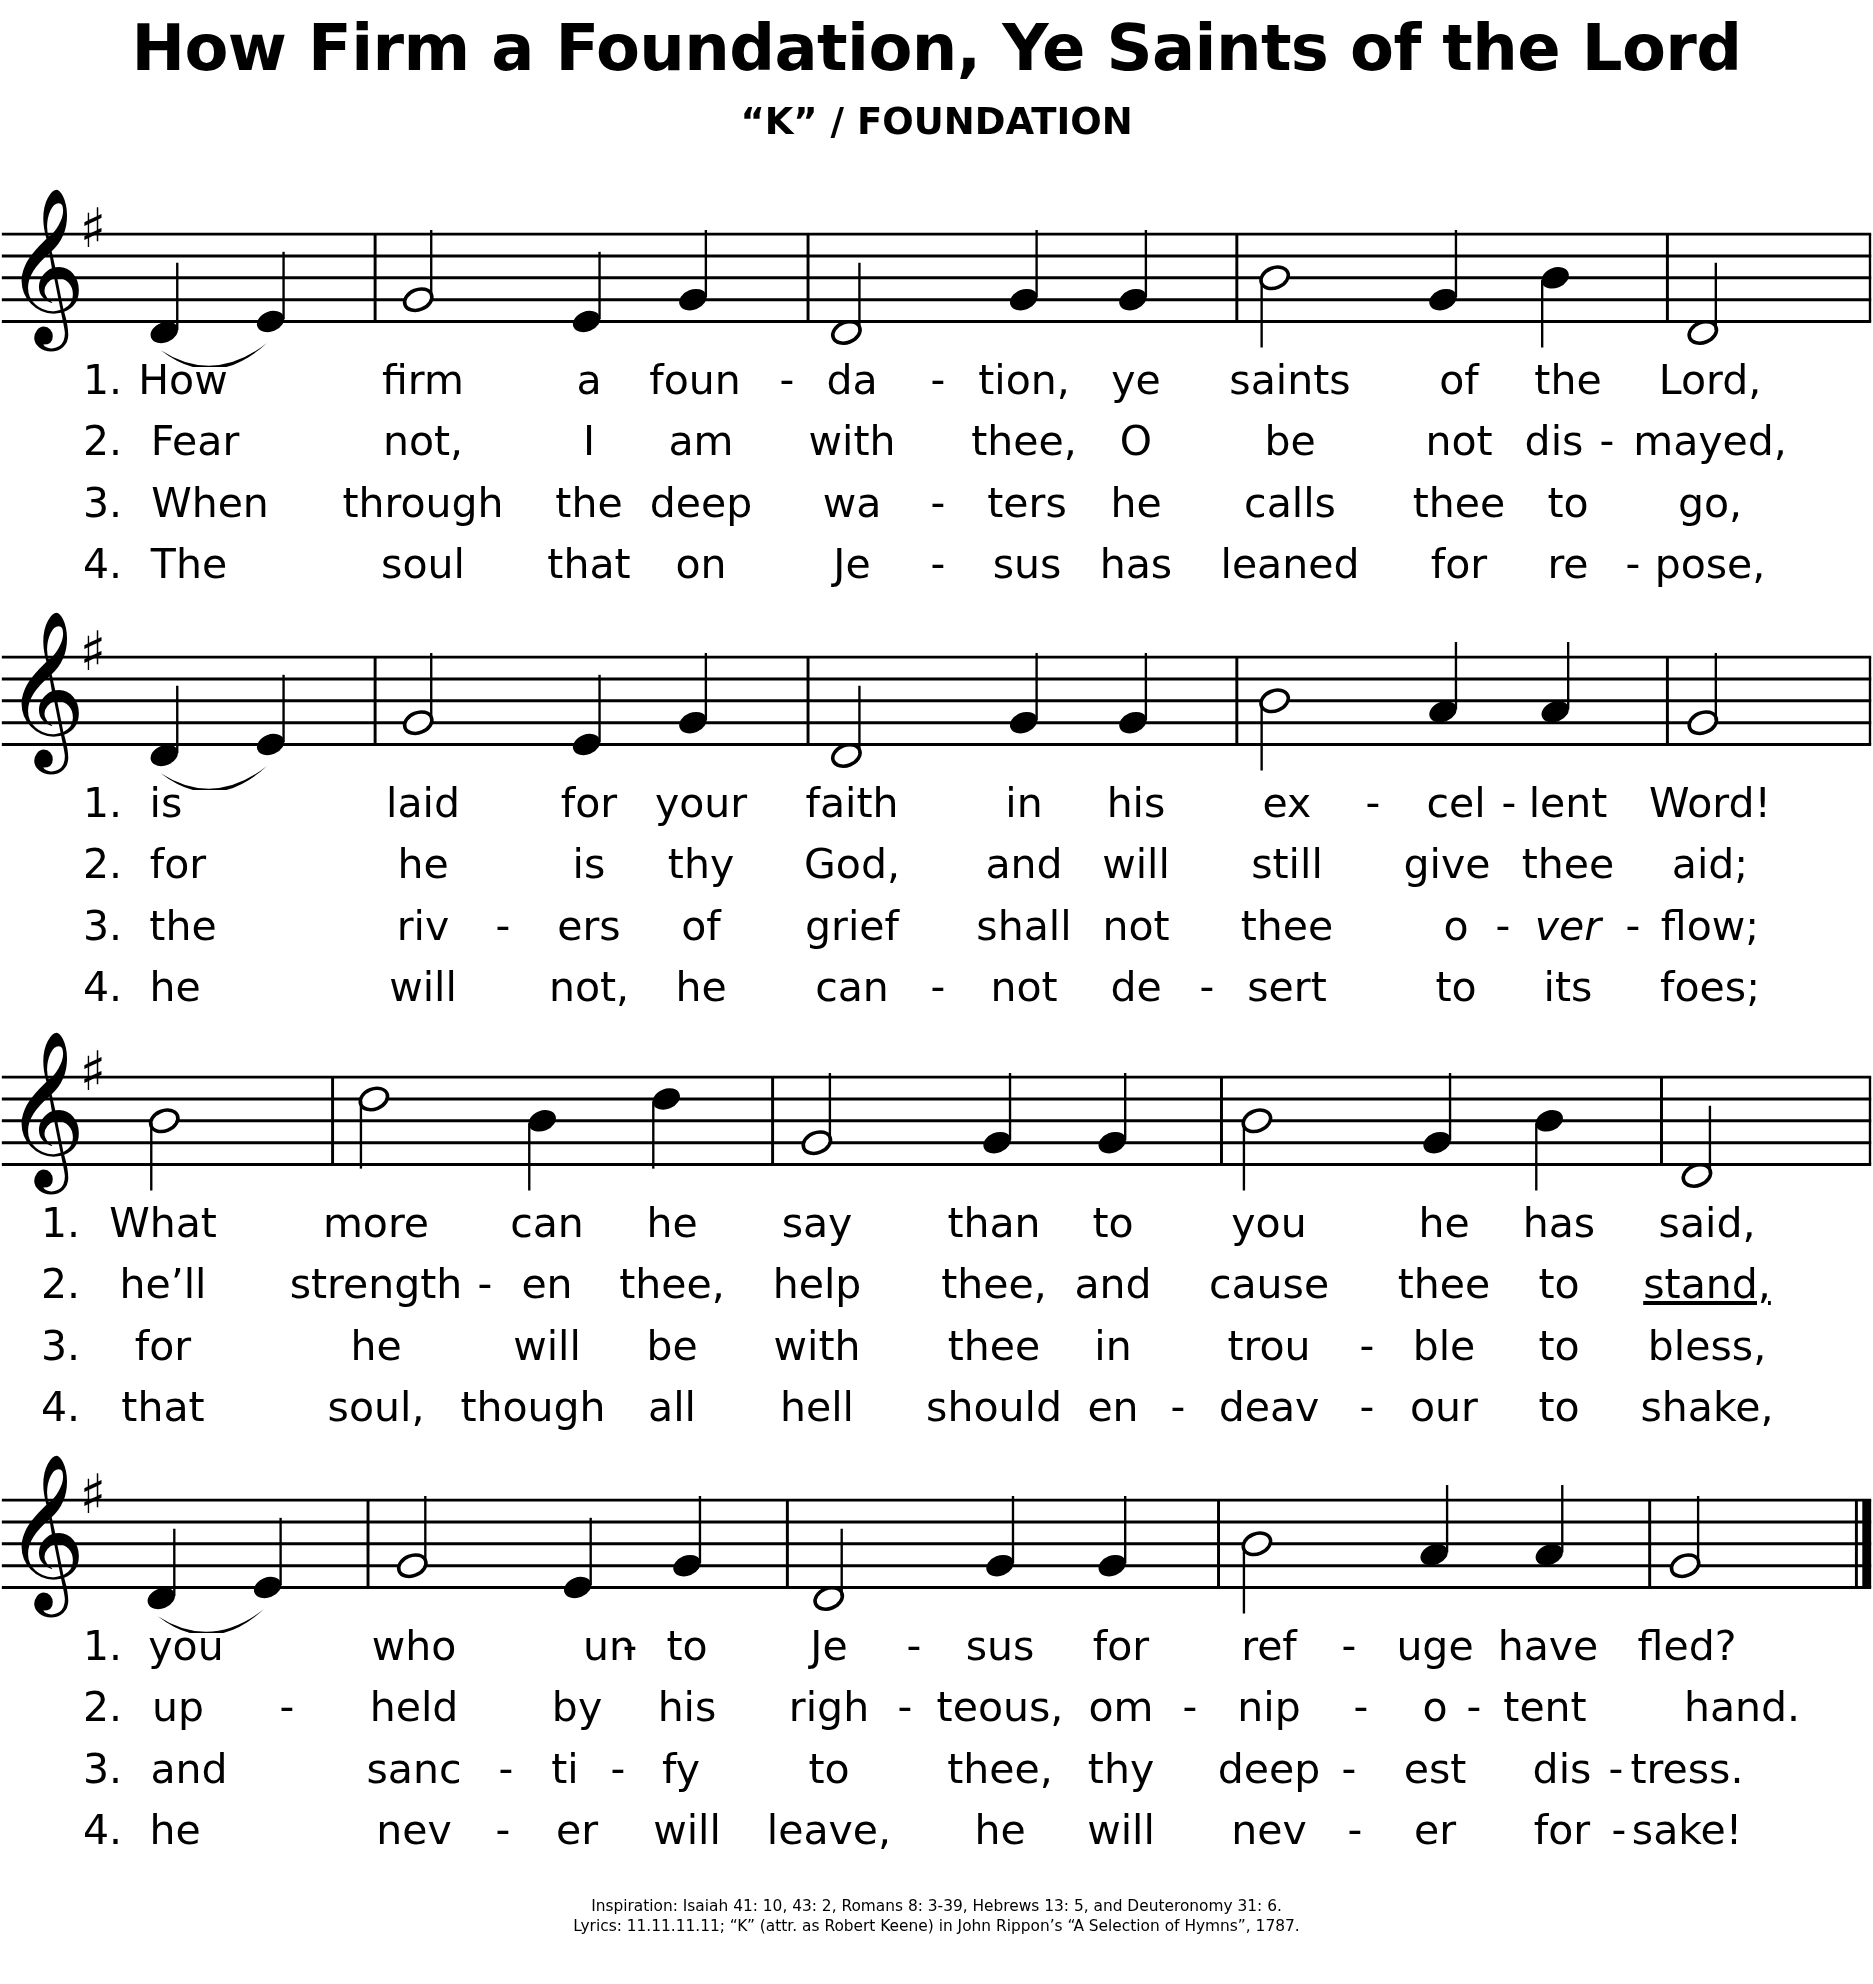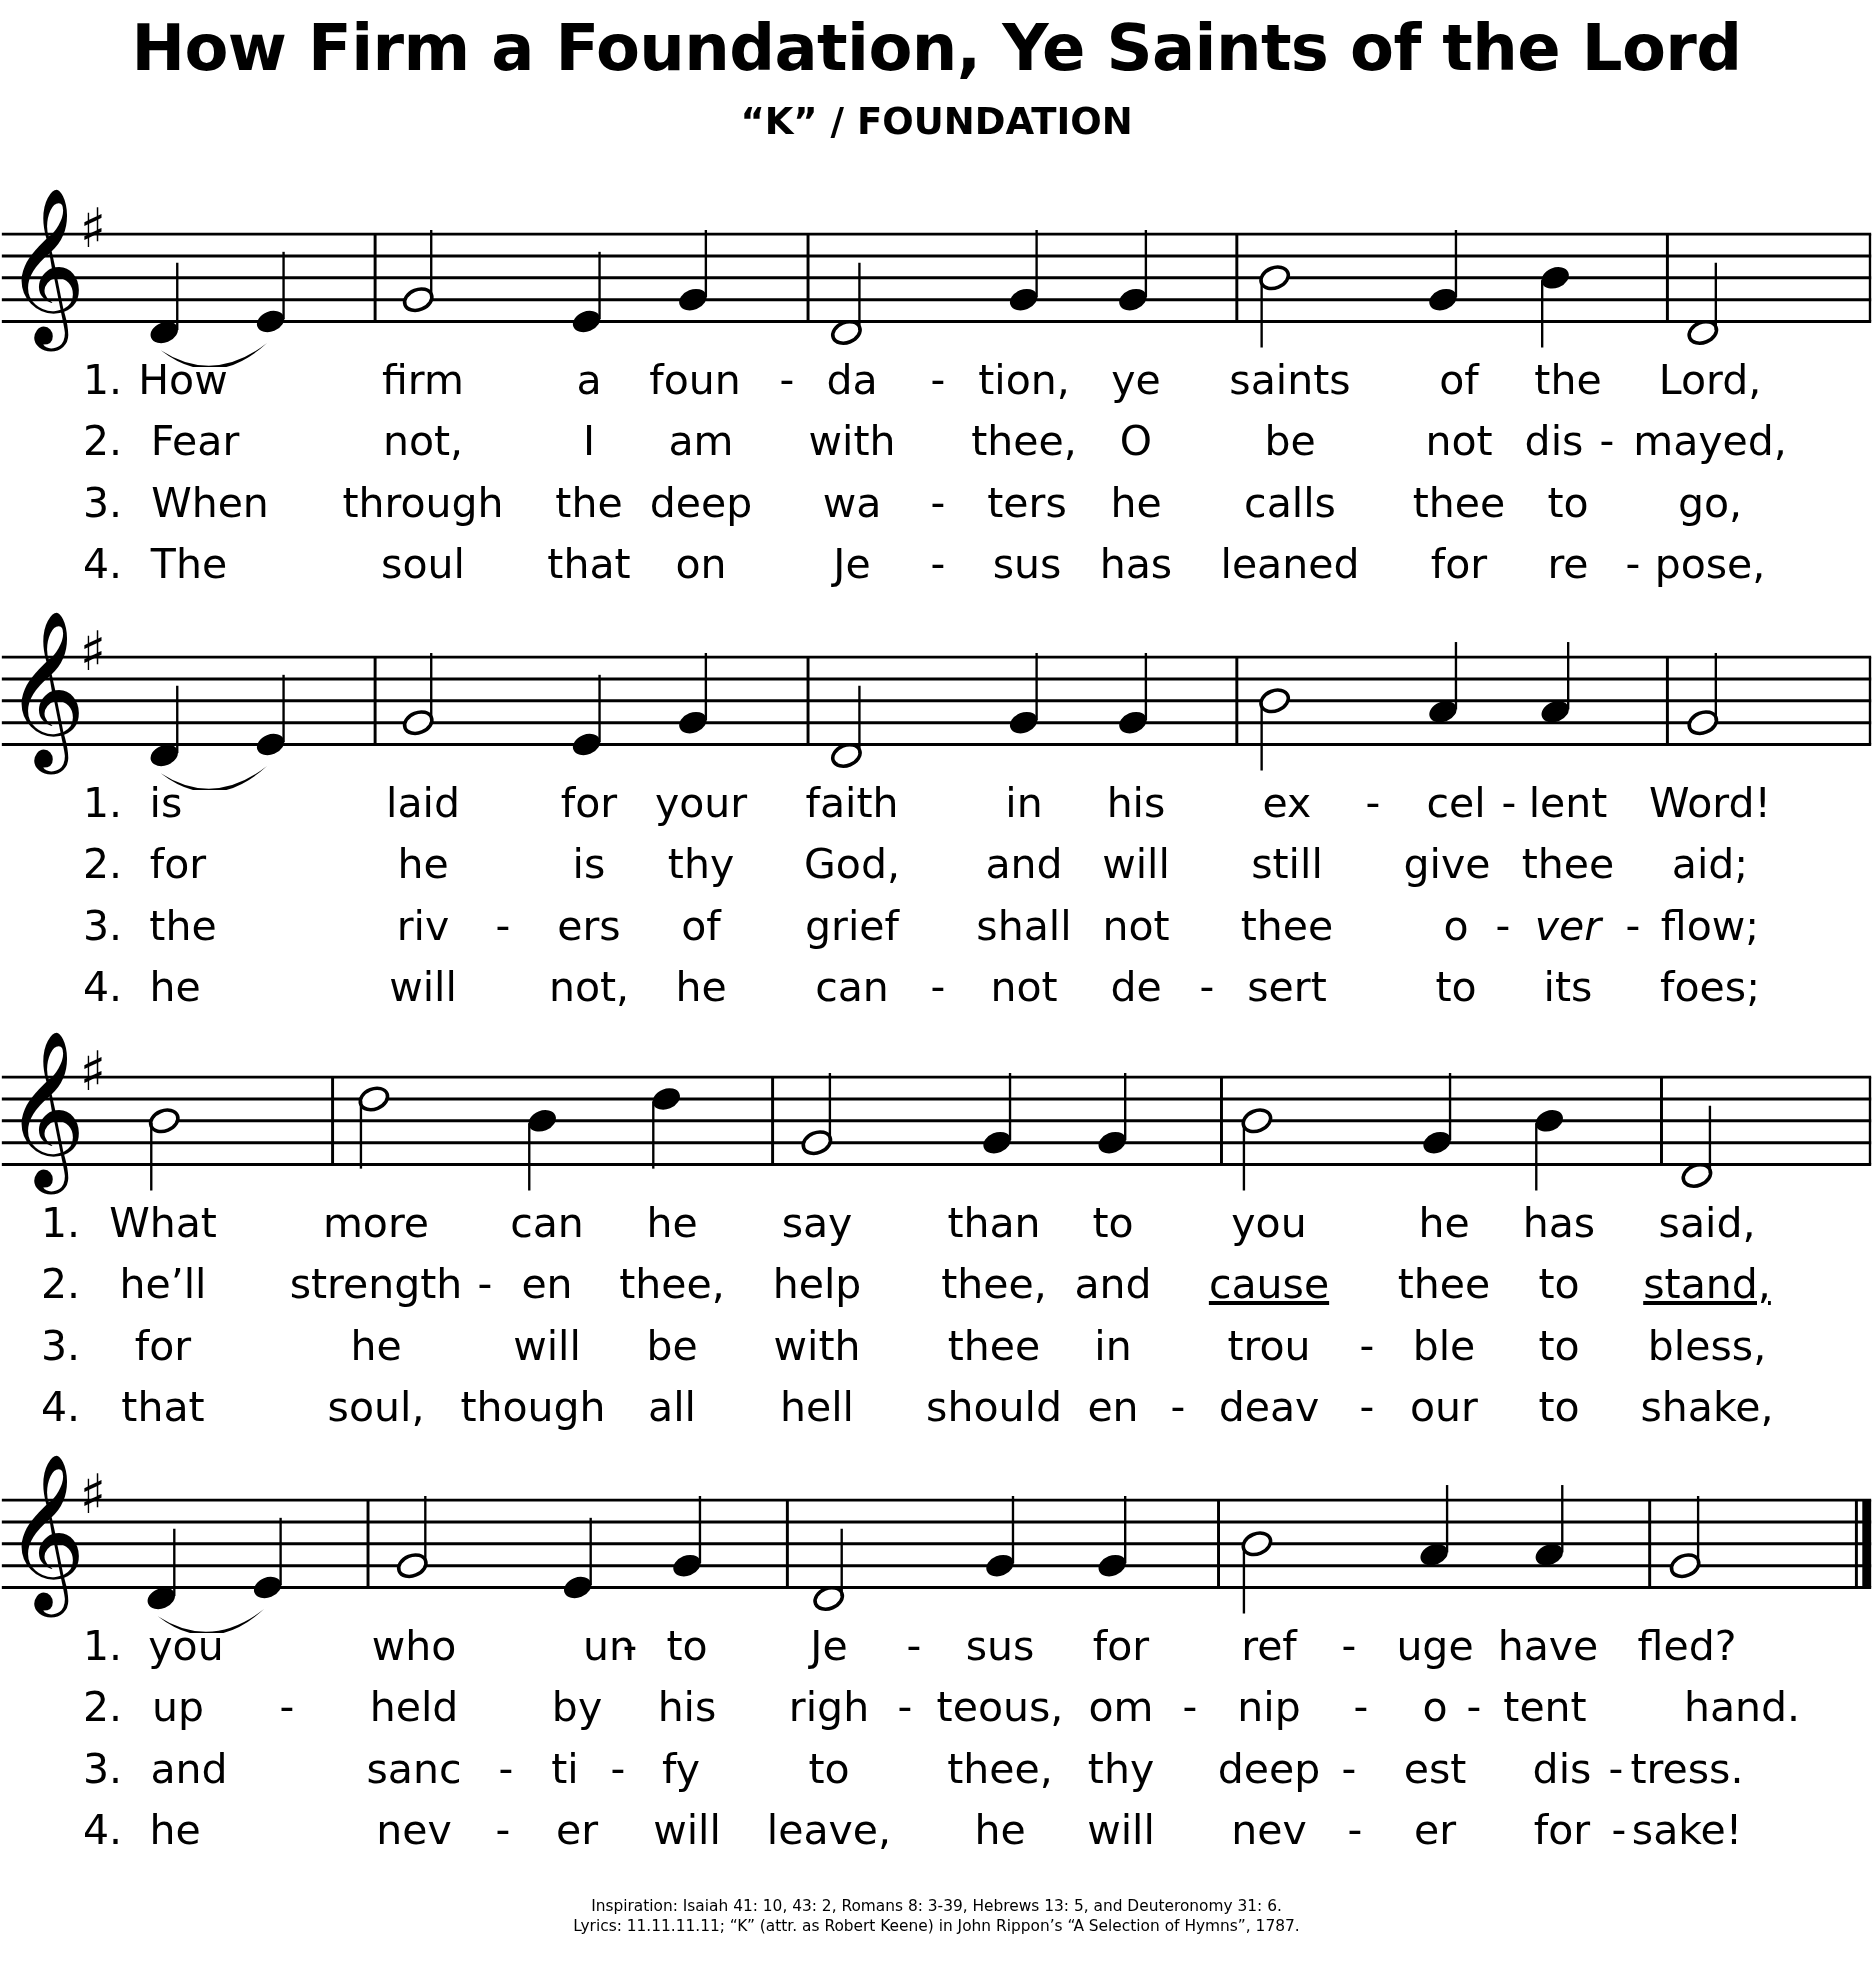--- a/index.html
+++ b/index.html
@@ -352,21 +352,21 @@
       <div class="lyric-line" style="top: 240px;">
         <span class="vnum" style="left: 41px;">2.</span>
         <span class="syl" style="left: 163px;">he’ll</span>
         <span class="syl" style="left: 376px;">strength</span>
         <span class="syl" style="left: 485px;">-</span>
         <span class="syl" style="left: 547px;">en</span>
         <span class="syl" style="left: 672px;">thee,</span>
         <span class="syl" style="left: 817px;">help</span>
         <span class="syl" style="left: 994px;">thee,</span>
         <span class="syl" style="left: 1113px;">and</span>
-        <span class="syl" style="left: 1269px; text-decoration: underline;">cause</span>
+        <span class="syl" style="left: 1269px;">cause</span>
         <span class="syl" style="left: 1444px;">thee</span>
         <span class="syl" style="left: 1559px;">to</span>
         <span class="syl" style="left: 1707px; text-decoration: underline;">stand,</span>
       </div>
       <div class="lyric-line" style="top: 302px;">
         <span class="vnum" style="left: 41px;">3.</span>
         <span class="syl" style="left: 163px;">for</span>
         <span class="syl" style="left: 376px;">he</span>
         <span class="syl" style="left: 547px;">will</span>
         <span class="syl" style="left: 672px;">be</span>

